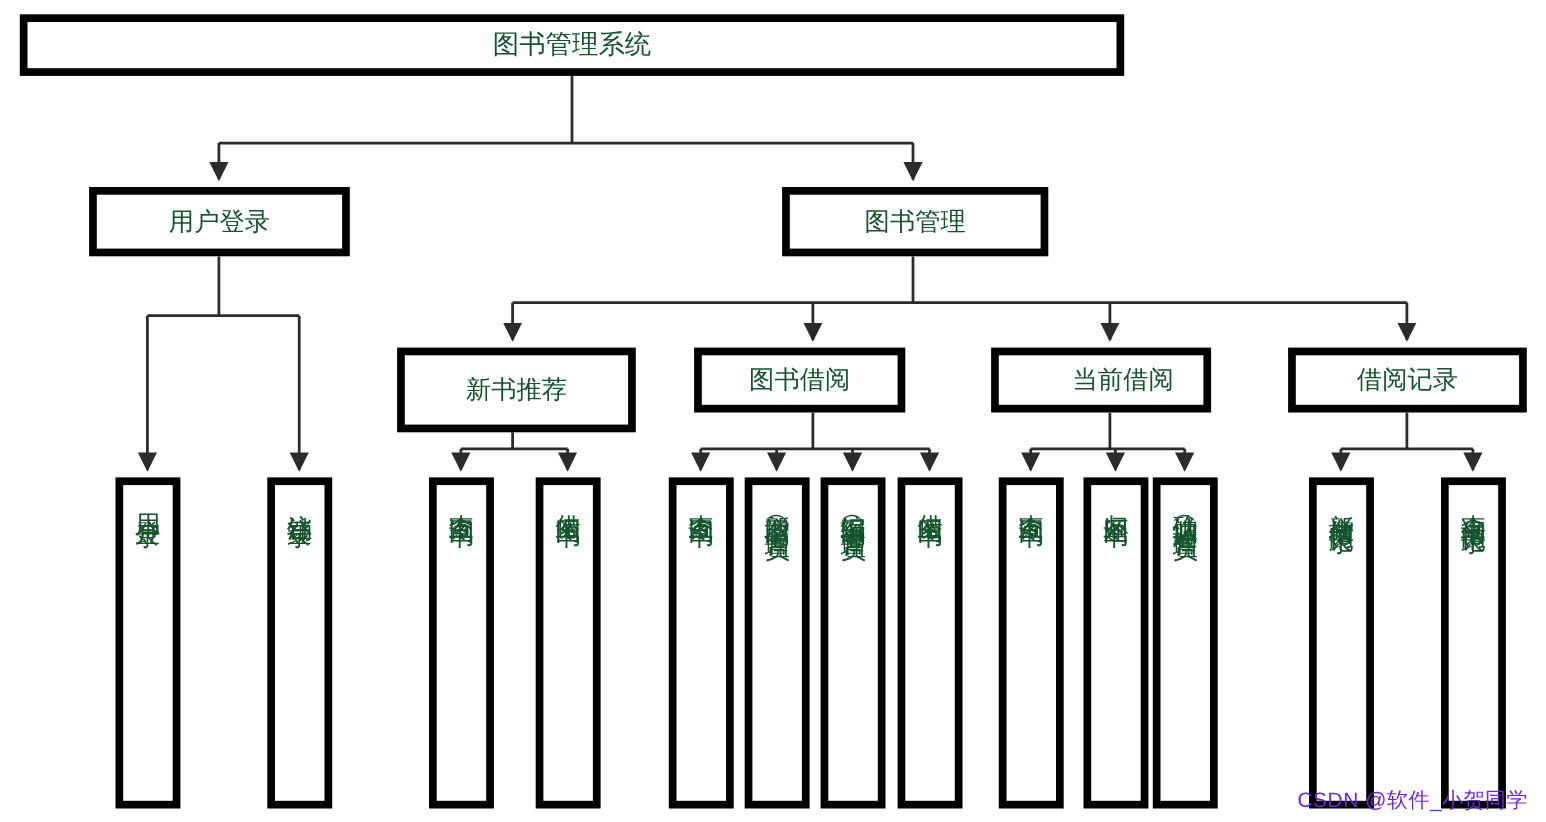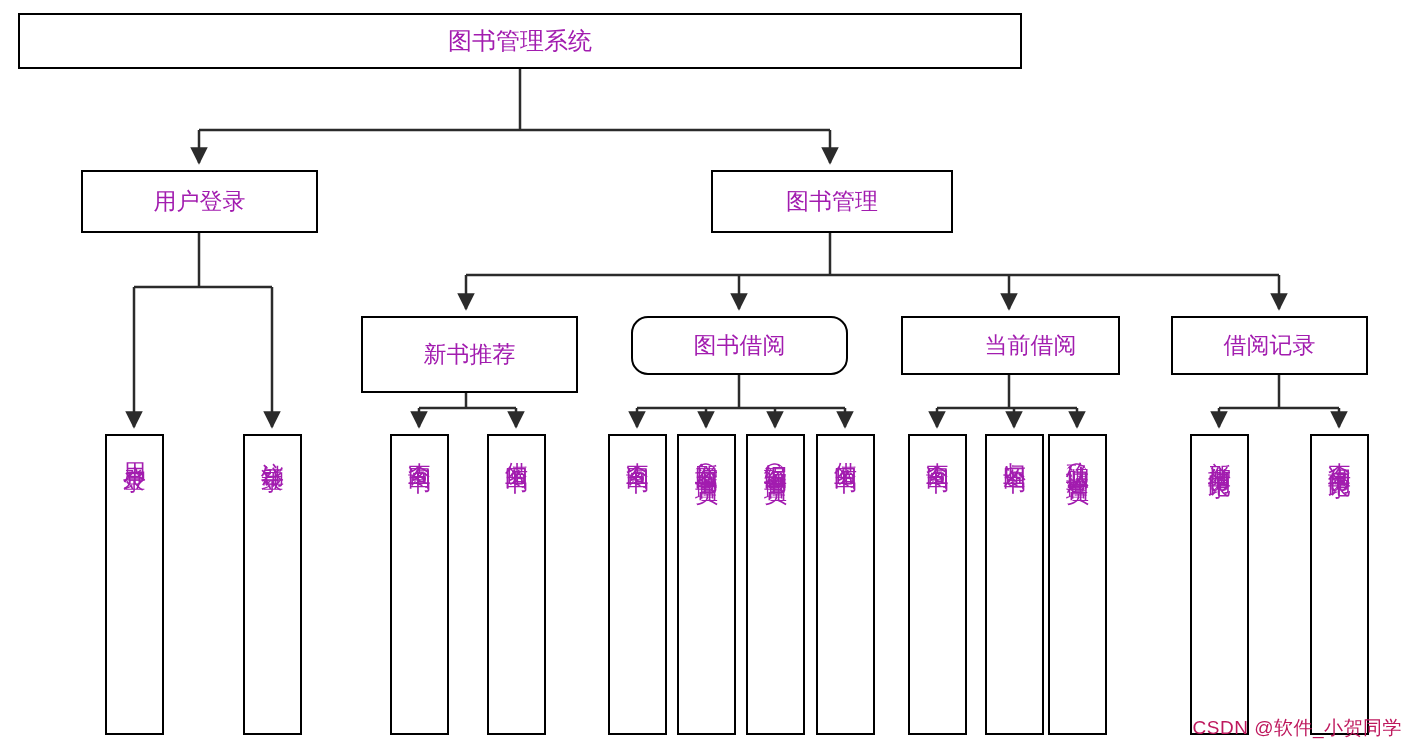--- a/index.html
+++ b/index.html
@@ -21,26 +21,26 @@
     position: absolute;
     left: 0;
     top: 0;
     width: 1405px;
     height: 747px;
     pointer-events: none;
   }
   .node {
     position: absolute;
     box-sizing: border-box;
-    border: 2px solid #000000;
+    border: 7px solid #000000;
     background: #ffffff;
     display: flex;
     align-items: center;
     justify-content: center;
-    color: #a21caf;
+    color: #14532d;
   }
   .node .label {
     text-align: center;
     line-height: 1.18;
     white-space: pre;
   }
   .node.horiz .label {
     font-size: 23px;
   }
   .node.root .label {
@@ -53,24 +53,24 @@
   }
   .node.vert .label {
     writing-mode: vertical-rl;
     text-orientation: upright;
     font-size: 23px;
     letter-spacing: 3px;
     line-height: 1;
   }
   .watermark {
     position: absolute;
-    right: 3px;
+    right: 16px;
     bottom: 6px;
     font-size: 19px;
-    color: #be185d;
+    color: #6d28d9;
     letter-spacing: 0.5px;
     user-select: none;
   }
 </style>
 </head>
 <body>
 
 <div id="canvas">
 
   <svg class="wires" viewBox="0 0 1405 747">
@@ -130,27 +130,27 @@
   <div class="node horiz" style="left:81px; top:170px; width:237px; height:63px;">
     <span class="label">用户登录</span>
   </div>
   <div class="node horiz" style="left:711px; top:170px; width:242px; height:63px;">
     <span class="label">图书管理</span>
   </div>
 
   <div class="node horiz" style="left:361px; top:316px; width:217px; height:77px;">
     <span class="label">新书推荐</span>
   </div>
-  <div class="node horiz" style="left:631px; top:316px; width:217px; height:59px;border-radius:17px;">
+  <div class="node horiz" style="left:631px; top:316px; width:192px; height:59px;">
     <span class="label">图书借阅</span>
   </div>
-  <div class="node horiz" style="left:901px; top:316px; width:219px; height:59px;padding-left:40px;">
+  <div class="node horiz" style="left:901px; top:316px; width:200px; height:59px;padding-left:40px;">
     <span class="label">当前借阅</span>
   </div>
-  <div class="node horiz" style="left:1171px; top:316px; width:197px; height:59px;">
+  <div class="node horiz" style="left:1171px; top:316px; width:217px; height:59px;">
     <span class="label">借阅记录</span>
   </div>
 
   <div class="node vert" style="left:105px; top:434px; width:59px; height:301px;">
     <span class="label">用户登录</span>
   </div>
   <div class="node vert" style="left:243px; top:434px; width:59px; height:301px;">
     <span class="label">注销登录</span>
   </div>
   <div class="node vert" style="left:390px; top:434px; width:59px; height:301px;">

